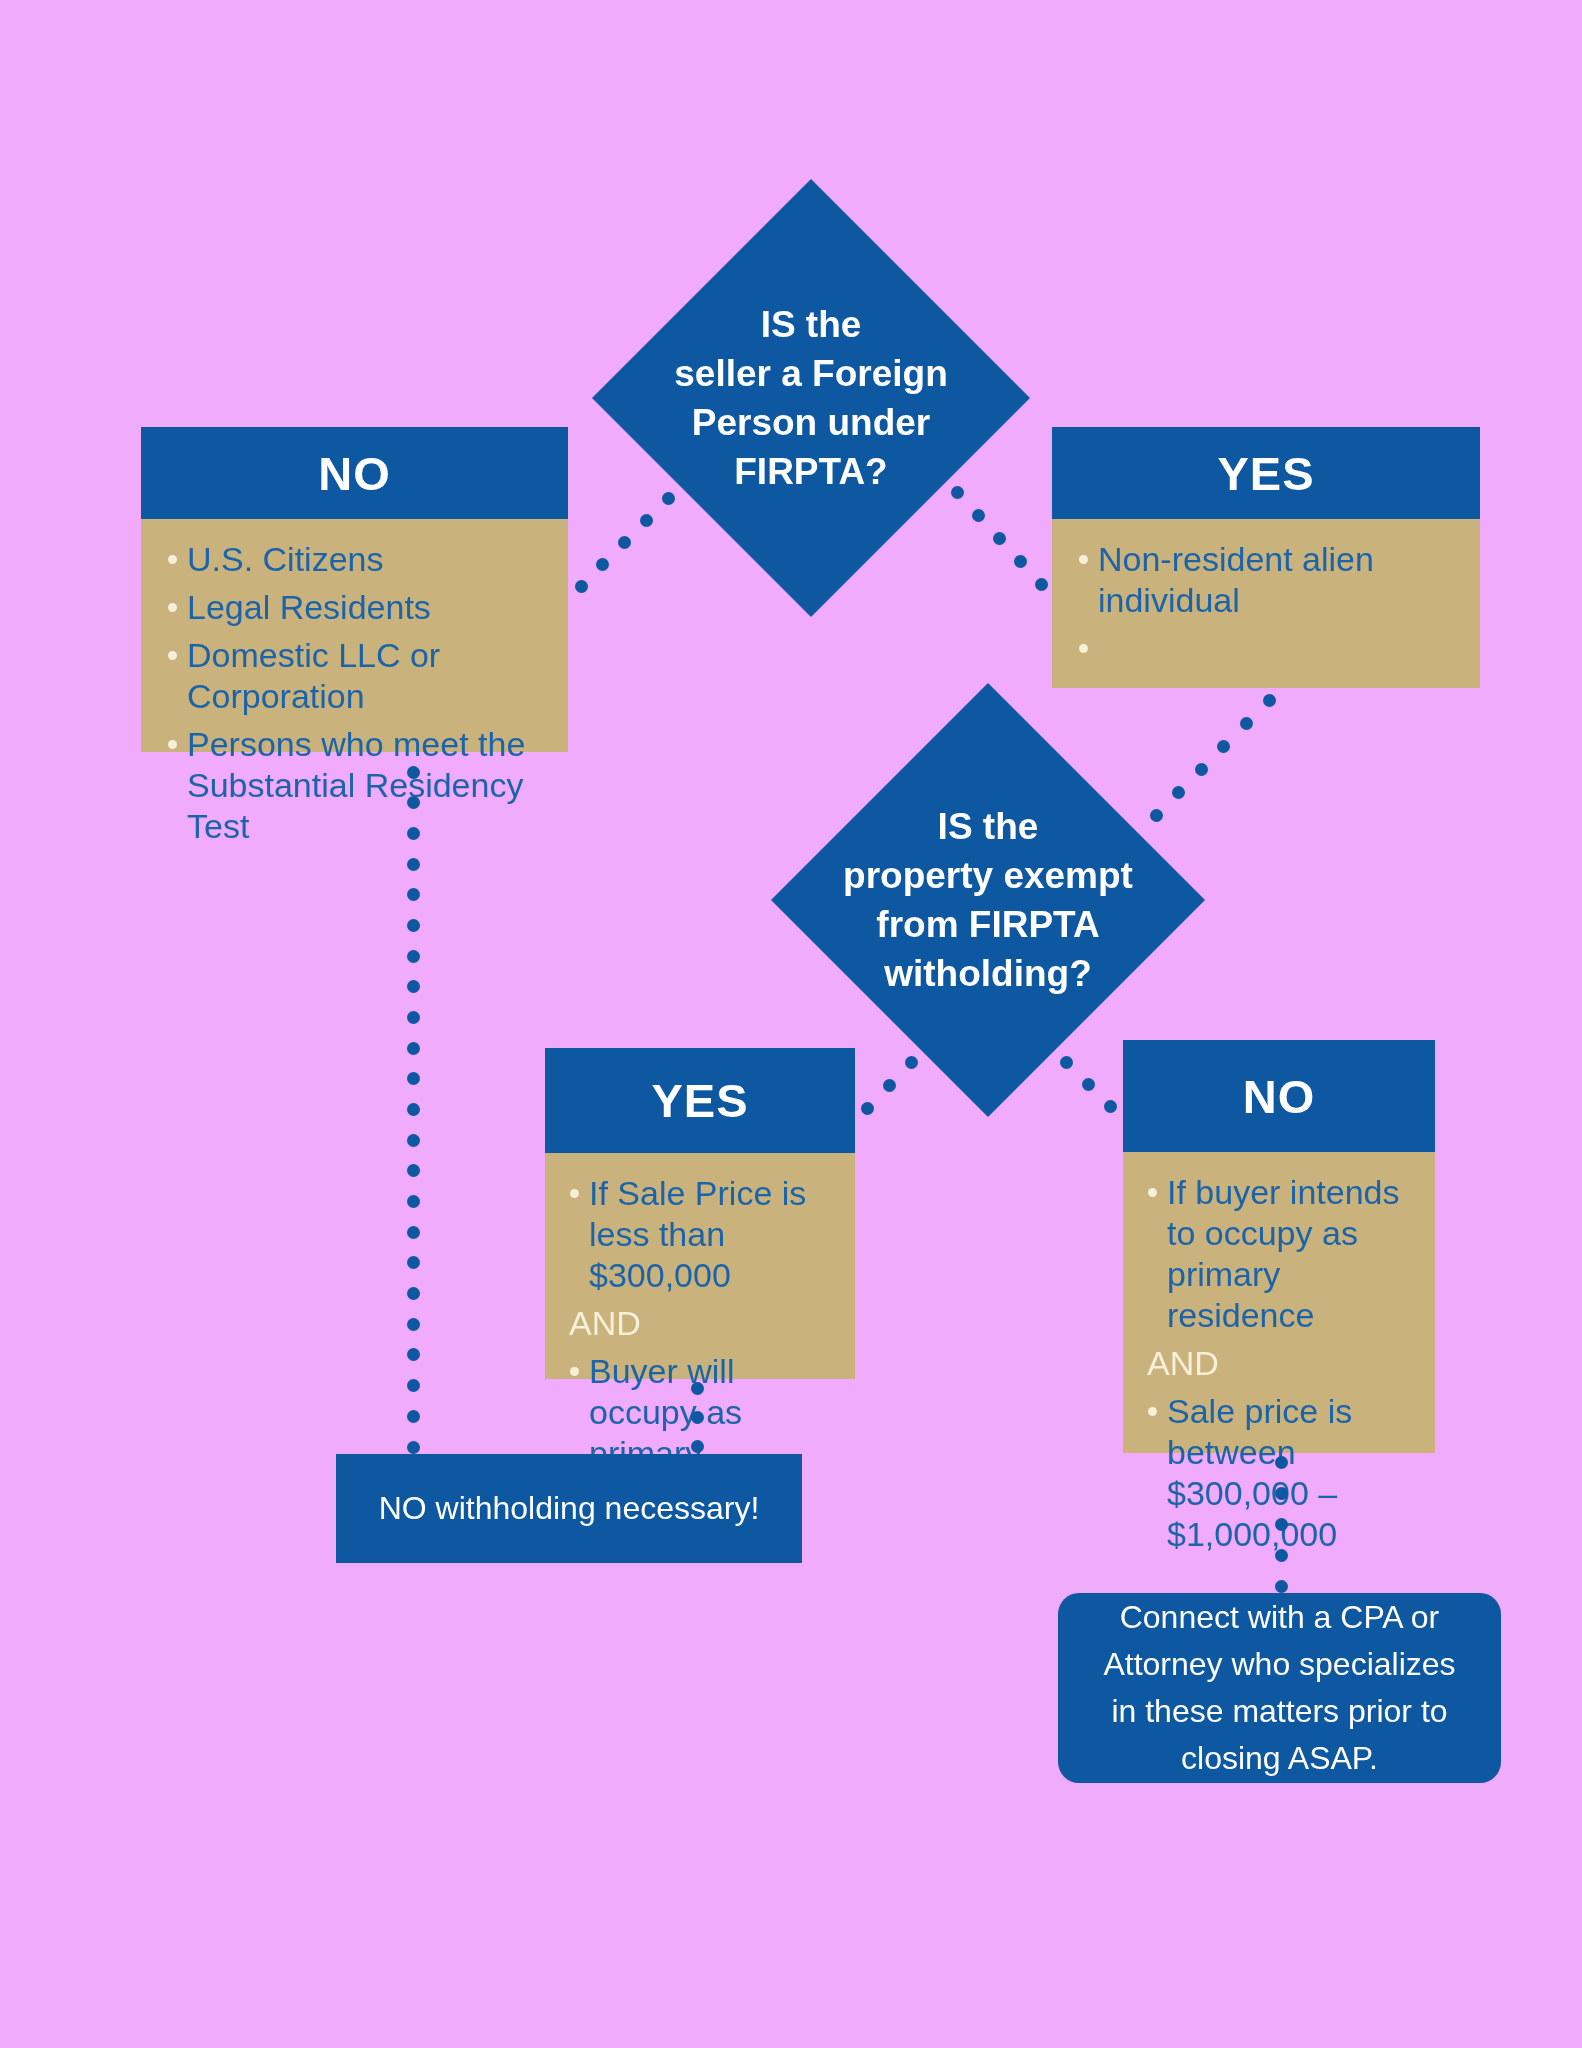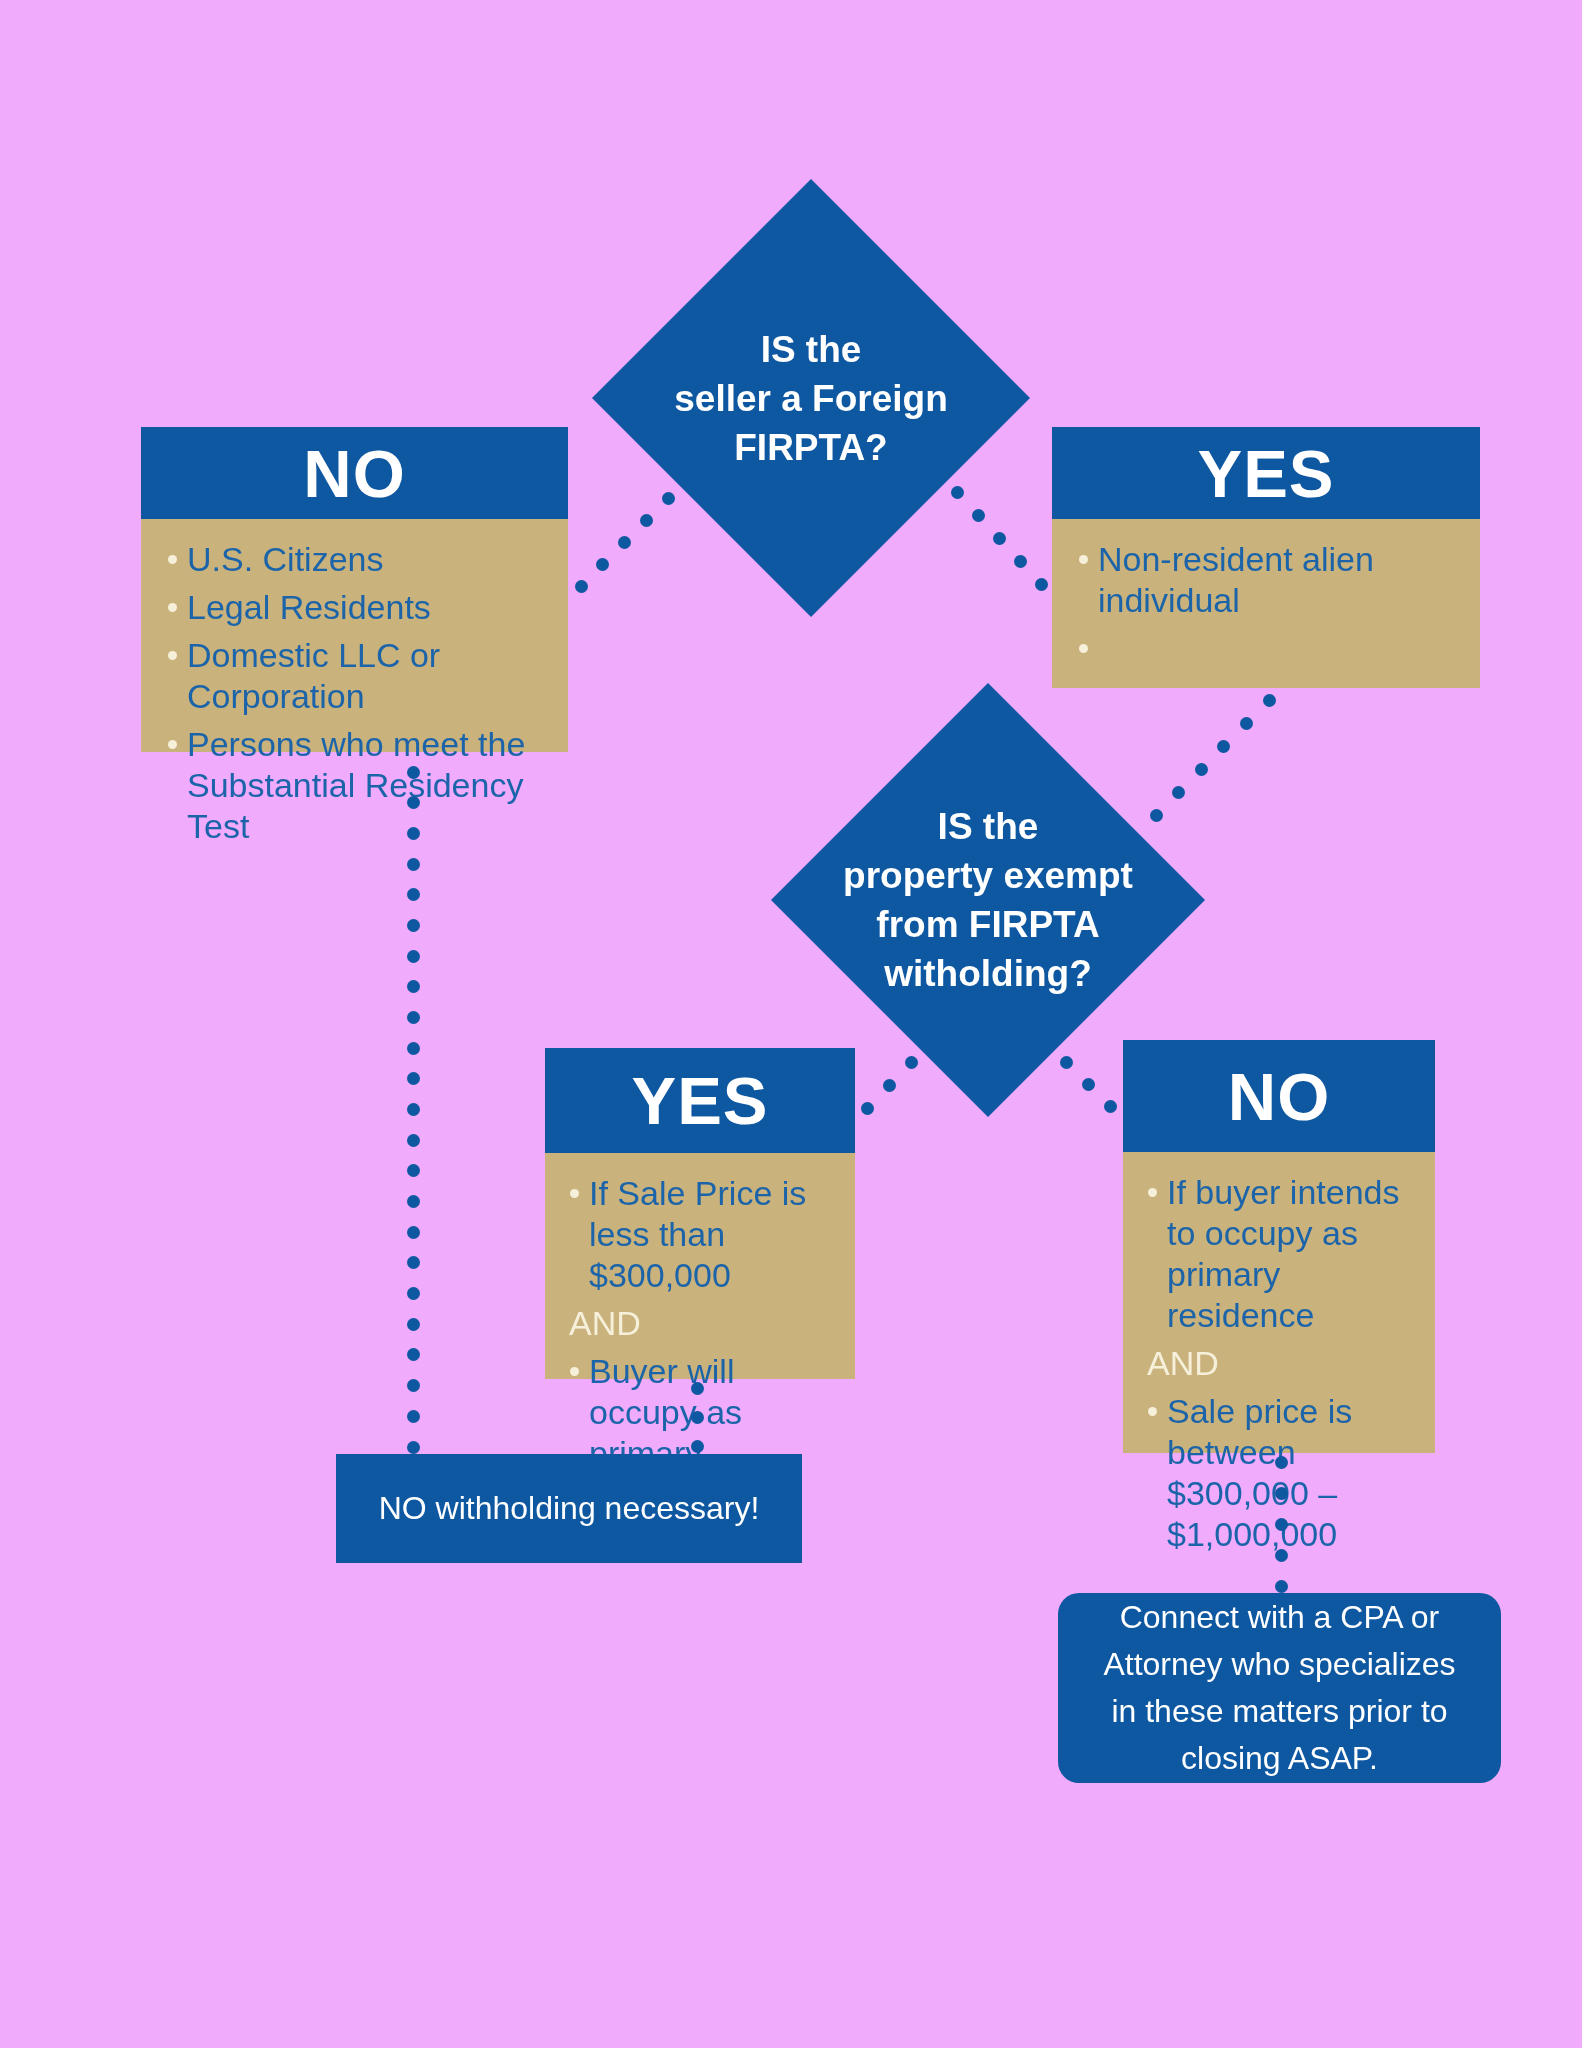--- a/index.html
+++ b/index.html
@@ -11,21 +11,21 @@
     position:absolute;
     background:var(--blue);
     clip-path:polygon(50% 0,100% 50%,50% 100%,0 50%);
     display:flex;align-items:center;justify-content:center;
   }
   .dtext{
     text-align:center;color:#fff;font-weight:700;font-size:37px;line-height:49px;
   }
   .qbox{position:absolute;}
   .qhead{
-    background:var(--blue);color:#fff;font-weight:700;font-size:67px;
+    background:var(--blue);color:#fff;font-weight:700;font-size:47px;
     display:flex;align-items:center;justify-content:center;letter-spacing:1px;
   }
   .qbody{
     background:var(--tan);color:var(--text-blue);
     font-size:34px;line-height:41px;
     padding:20px 14px 0 46px;box-sizing:border-box;
   }
   .li{position:relative;margin-bottom:7px;}
   .li .dot{
     position:absolute;left:-19px;top:16px;width:9px;height:9px;border-radius:50%;
@@ -40,20 +40,21 @@
 </style>
 </head>
 <body>
 
 <div id="canvas">
 
   <div class="diamond" style="left:592px;top:179px;width:438px;height:438px;">
     <div class="dtext">
       <div>IS the</div>
       <div>seller a Foreign</div>
+      <div>Person under</div>
       <div>FIRPTA?</div>
     </div>
   </div>
 
   <div class="qbox" style="left:141px;top:427px;width:427px;">
     <div class="qhead" style="height:92px;">NO</div>
     <div class="qbody" style="height:233px;">
       <div class="li"><span class="dot"></span><span>U.S. Citizens</span></div>
       <div class="li"><span class="dot"></span><span>Legal Residents</span></div>
       <div class="li"><span class="dot"></span><span>Domestic LLC or Corporation</span></div>

